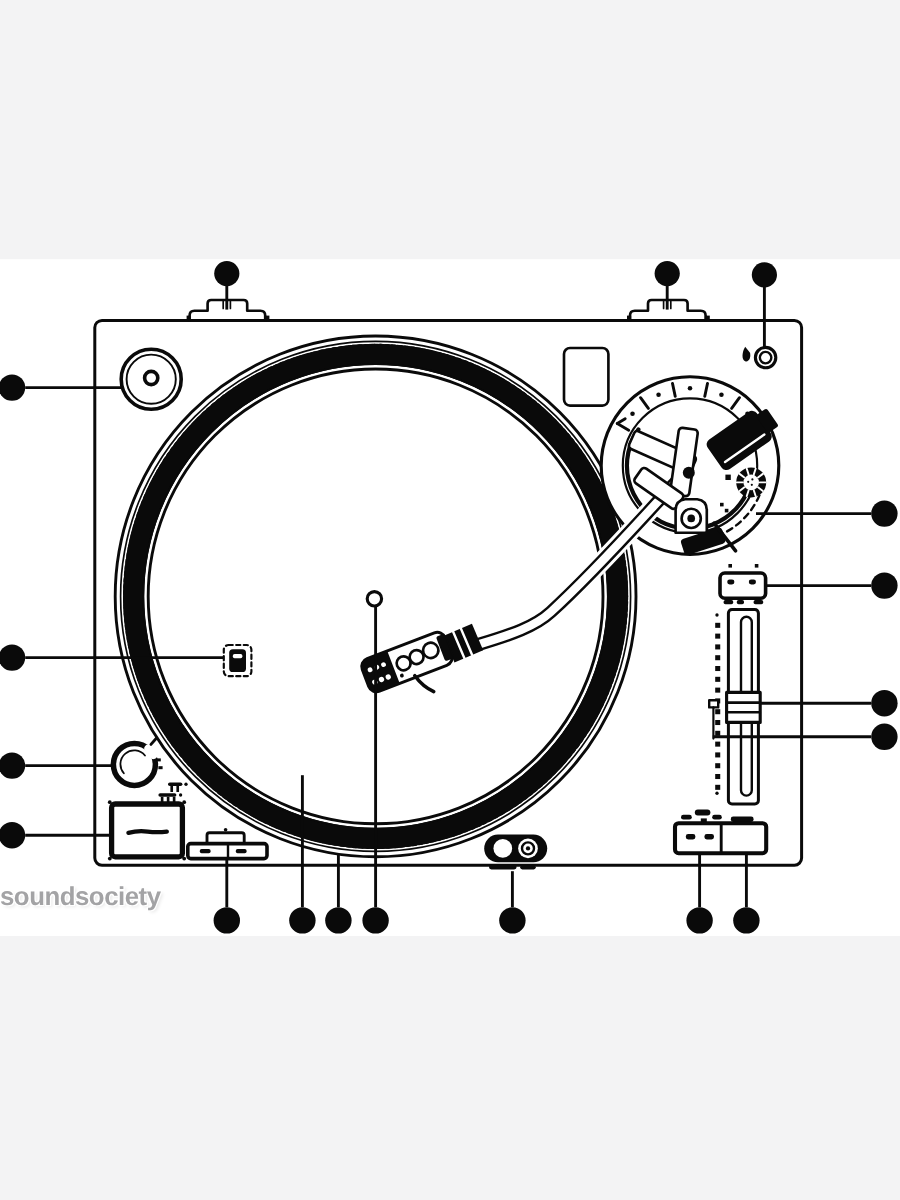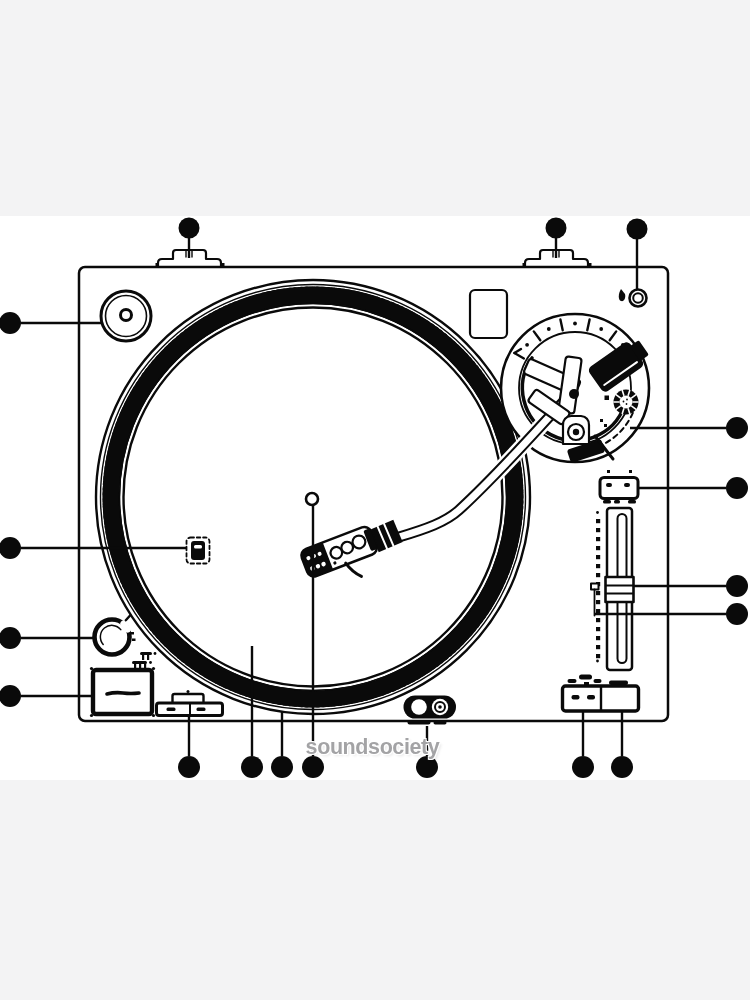--- a/index.html
+++ b/index.html
@@ -9,21 +9,21 @@
     font-family:"Liberation Sans", sans-serif;
   }
   .stage{position:absolute;left:0;top:0;width:750px;height:1000px;}
   svg{display:block;}
   .k{stroke:var(--ink,#0a0a0a);fill:none;stroke-linecap:round;stroke-linejoin:round;}
   .f{fill:var(--ink,#0a0a0a);stroke:none;}
   .p{fill:var(--paper,#ffffff);stroke:none;}
   .pk{fill:var(--paper,#ffffff);stroke:var(--ink,#0a0a0a);stroke-linejoin:round;}
   .wk{stroke:var(--paper,#ffffff);fill:none;stroke-linecap:round;}
   .watermark{
-    position:absolute;top:735px;left:0;width:745px;text-align:center;
+    position:absolute;top:735px;left:0;width:745px;text-align:left;
     font-size:21.5px;font-weight:700;letter-spacing:-0.4px;
     color:var(--wm,#a3a3a5);
     text-shadow:-1px -1px 0 #fff,1px -1px 0 #fff,-1px 1px 0 #fff,1px 1px 0 #fff,2px 2px 3px rgba(0,0,0,0.10);
   }
 </style>
 </head>
 <body>
 
 <div class="stage">
 <svg width="750" height="1000" viewBox="0 0 750 1000">

